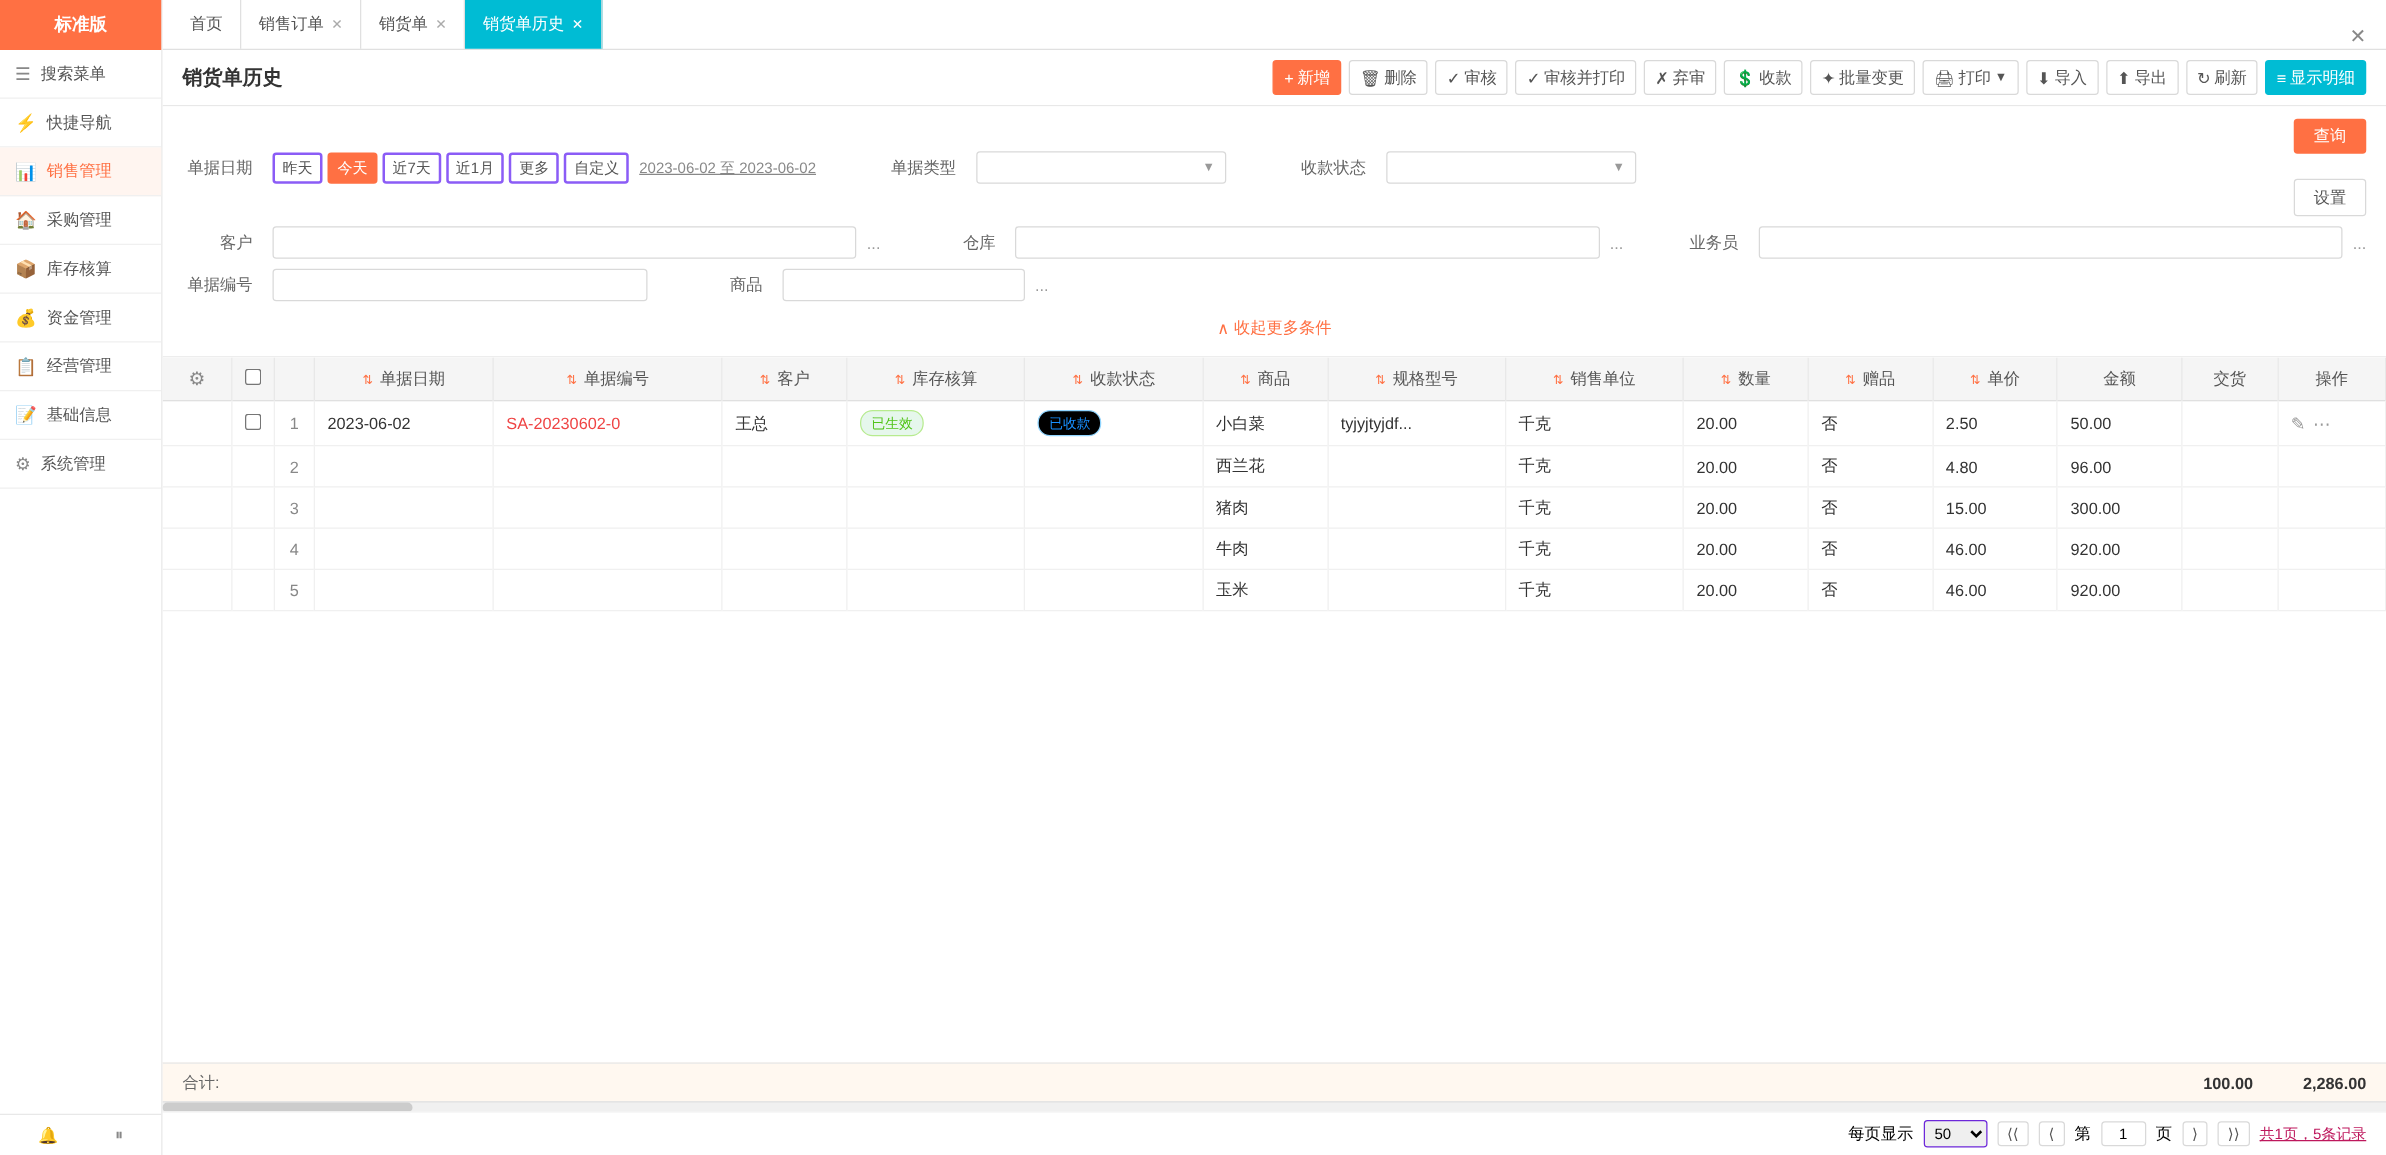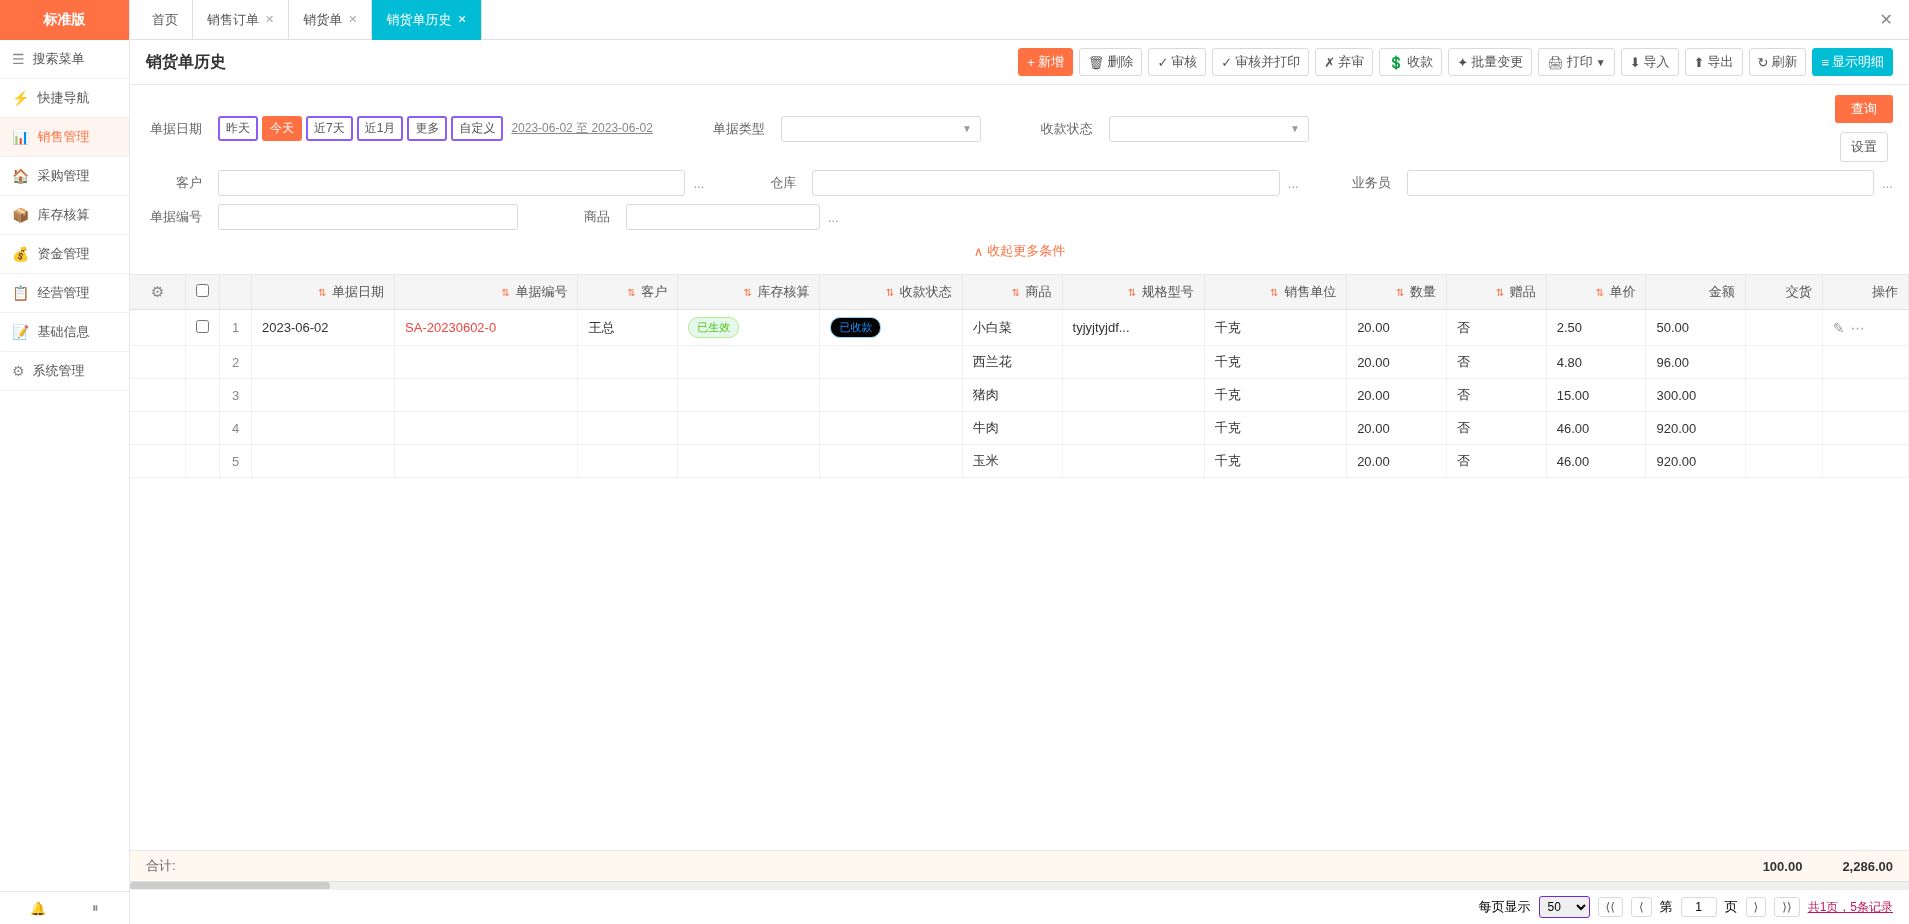--- a/index.html
+++ b/index.html
@@ -49,21 +49,21 @@
       flex: 1;
       display: flex;
       flex-direction: column;
       overflow: hidden;
     }
 
     
     .top-nav {
       background: #fff;
       display: flex;
-      align-items: center;
+      align-items: flex-end;
       border-bottom: 1px solid #e0e0e0;
       height: 40px;
       padding: 0 8px;
       gap: 0;
     }
     .nav-tab {
       padding: 0 14px;
       height: 40px;
       display: flex;
       align-items: center;
@@ -197,21 +197,21 @@
       width: 100%;
       border-collapse: collapse;
       font-size: 13px;
     }
     thead tr {
       background: #f5f5f5;
       border-bottom: 1px solid #e0e0e0;
     }
     thead th {
       padding: 8px 10px;
-      text-align: right;
+      text-align: center;
       color: #555;
       font-weight: normal;
       border-right: 1px solid #e8e8e8;
       white-space: nowrap;
     }
     thead th.center { text-align: center; }
     .sort-icon { color: #ff7043; margin-right: 2px; font-size: 10px; }
     tbody tr { border-bottom: 1px solid #f0f0f0; }
     tbody td {
       padding: 7px 10px;
@@ -429,21 +429,21 @@
         <span style="color:#bbb;"></span>
         <span style="color:#999;font-size:10px;">▼</span>
       </div>
 
       <span class="filter-label" style="margin-left:40px;">收款状态</span>
       <div class="filter-dropdown-wrap">
         <span style="color:#bbb;"></span>
         <span style="color:#999;font-size:10px;">▼</span>
       </div>
 
-      <div style="margin-left:auto;display:flex;flex-direction:column;gap:9px;align-items:center;">
+      <div style="margin-left:auto;display:flex;flex-direction:column;gap:20px;">
         <button class="query-btn">查询</button>
         <button class="settings-btn">设置</button>
       </div>
     </div>
 
     <div class="filter-row">
 
       <span class="filter-label">客户</span>
       <div style="display:flex;align-items:center;gap:4px;flex:1;">
         <input class="filter-input" style="flex: 1 1 0%;">

